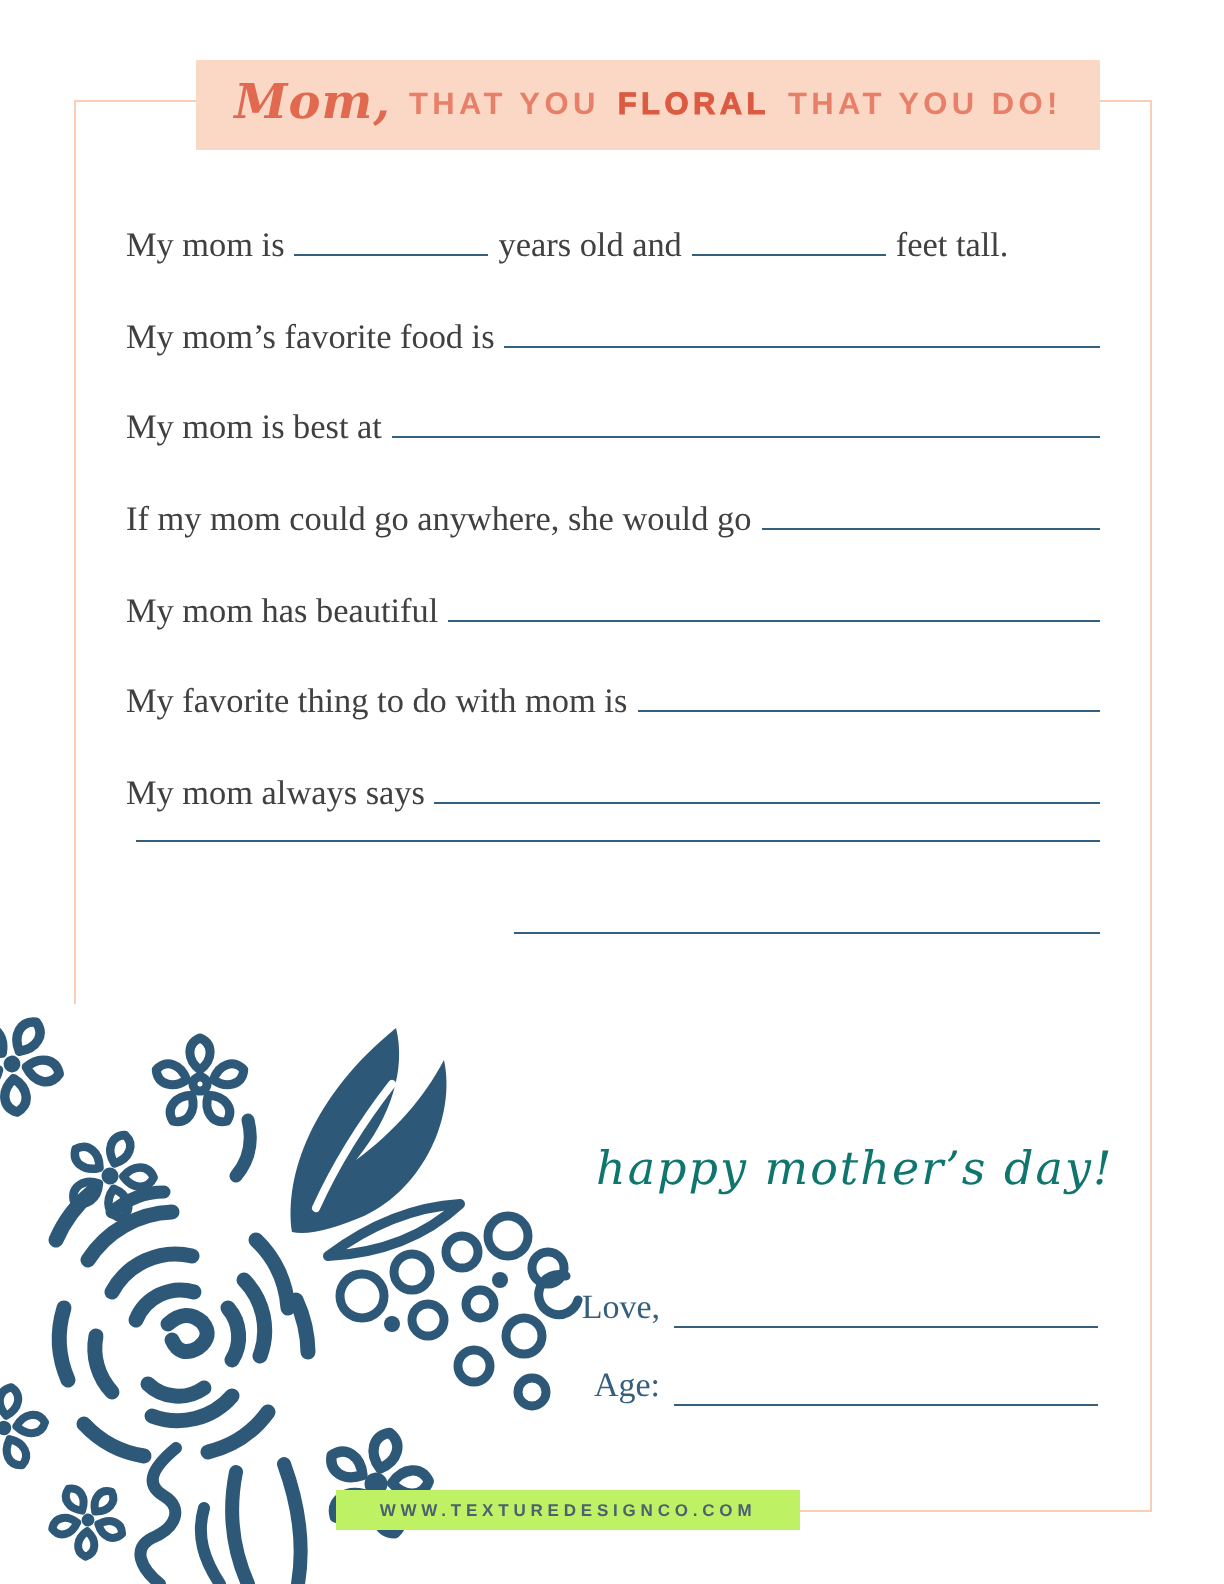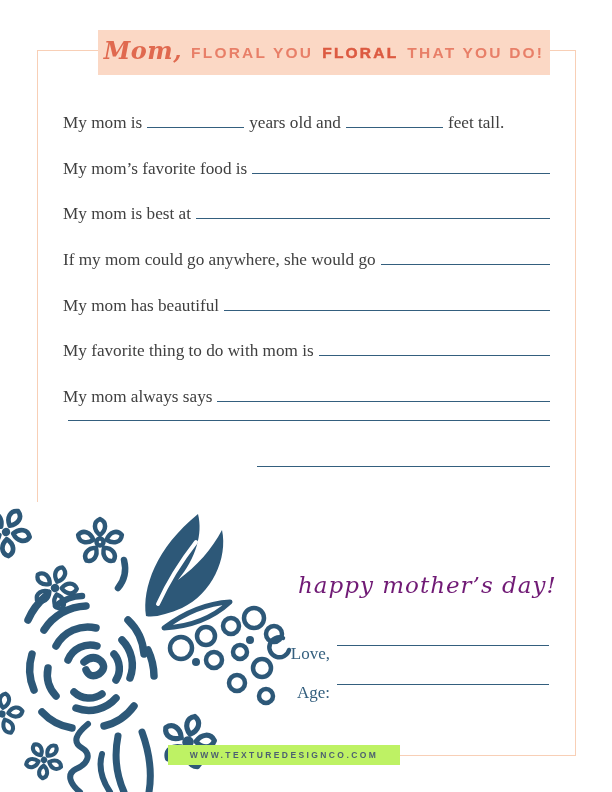--- a/index.html
+++ b/index.html
@@ -43,25 +43,25 @@
   .prow .blank.fixed{width:97px;}
   .prow .blank.grow{flex:1 1 auto;margin-right:0;}
   
   .bouquet{
     position:absolute;left:0;top:502px;width:305px;height:290px;
     background:#ffffff;z-index:2;
   }
   
   .closing-script{
     position:absolute;left:298px;top:572px;width:224px;text-align:center;
-    font-family:"DejaVu Serif",serif;font-style:italic;color:#701a75;
+    font-family:"DejaVu Serif",serif;font-style:italic;color:#0f766e;
     font-size:23px;z-index:3;white-space:nowrap;letter-spacing:1px;
   }
   .sign-row{
-    position:absolute;display:flex;align-items:flex-start;color:#345f7e;
+    position:absolute;display:flex;align-items:flex-end;color:#345f7e;
     font-size:17px;z-index:3;line-height:1;
   }
   .sign-row .lbl{display:inline-block;width:60px;text-align:right;}
   .sign-row .line{
     display:inline-block;width:212px;height:0;
     border-bottom:1.5px solid #345f7e;margin-left:7px;margin-bottom:-2px;
   }
   .sign-love{left:270px;top:645px;}
   .sign-age{left:270px;top:684px;}
   
@@ -72,21 +72,21 @@
     letter-spacing:2.4px;color:#4d6070;font-weight:bold;white-space:nowrap;
   }
 </style>
 </head>
 <body>
 
 <div class="frame"></div>
 
 <div class="banner">
   <span class="script">Mom,</span>
-  <span class="caps">FLORAL YOU</span>
+  <span class="caps">THAT YOU</span>
   <span class="caps hl">FLORAL</span>
   <span class="caps">THAT YOU DO!</span>
 </div>
 
 <div class="prompts">
     <div class="prow">
       <span class="t">My mom is</span>
       <span class="blank fixed"></span>
       <span class="t">years old and</span>
       <span class="blank fixed"></span>

